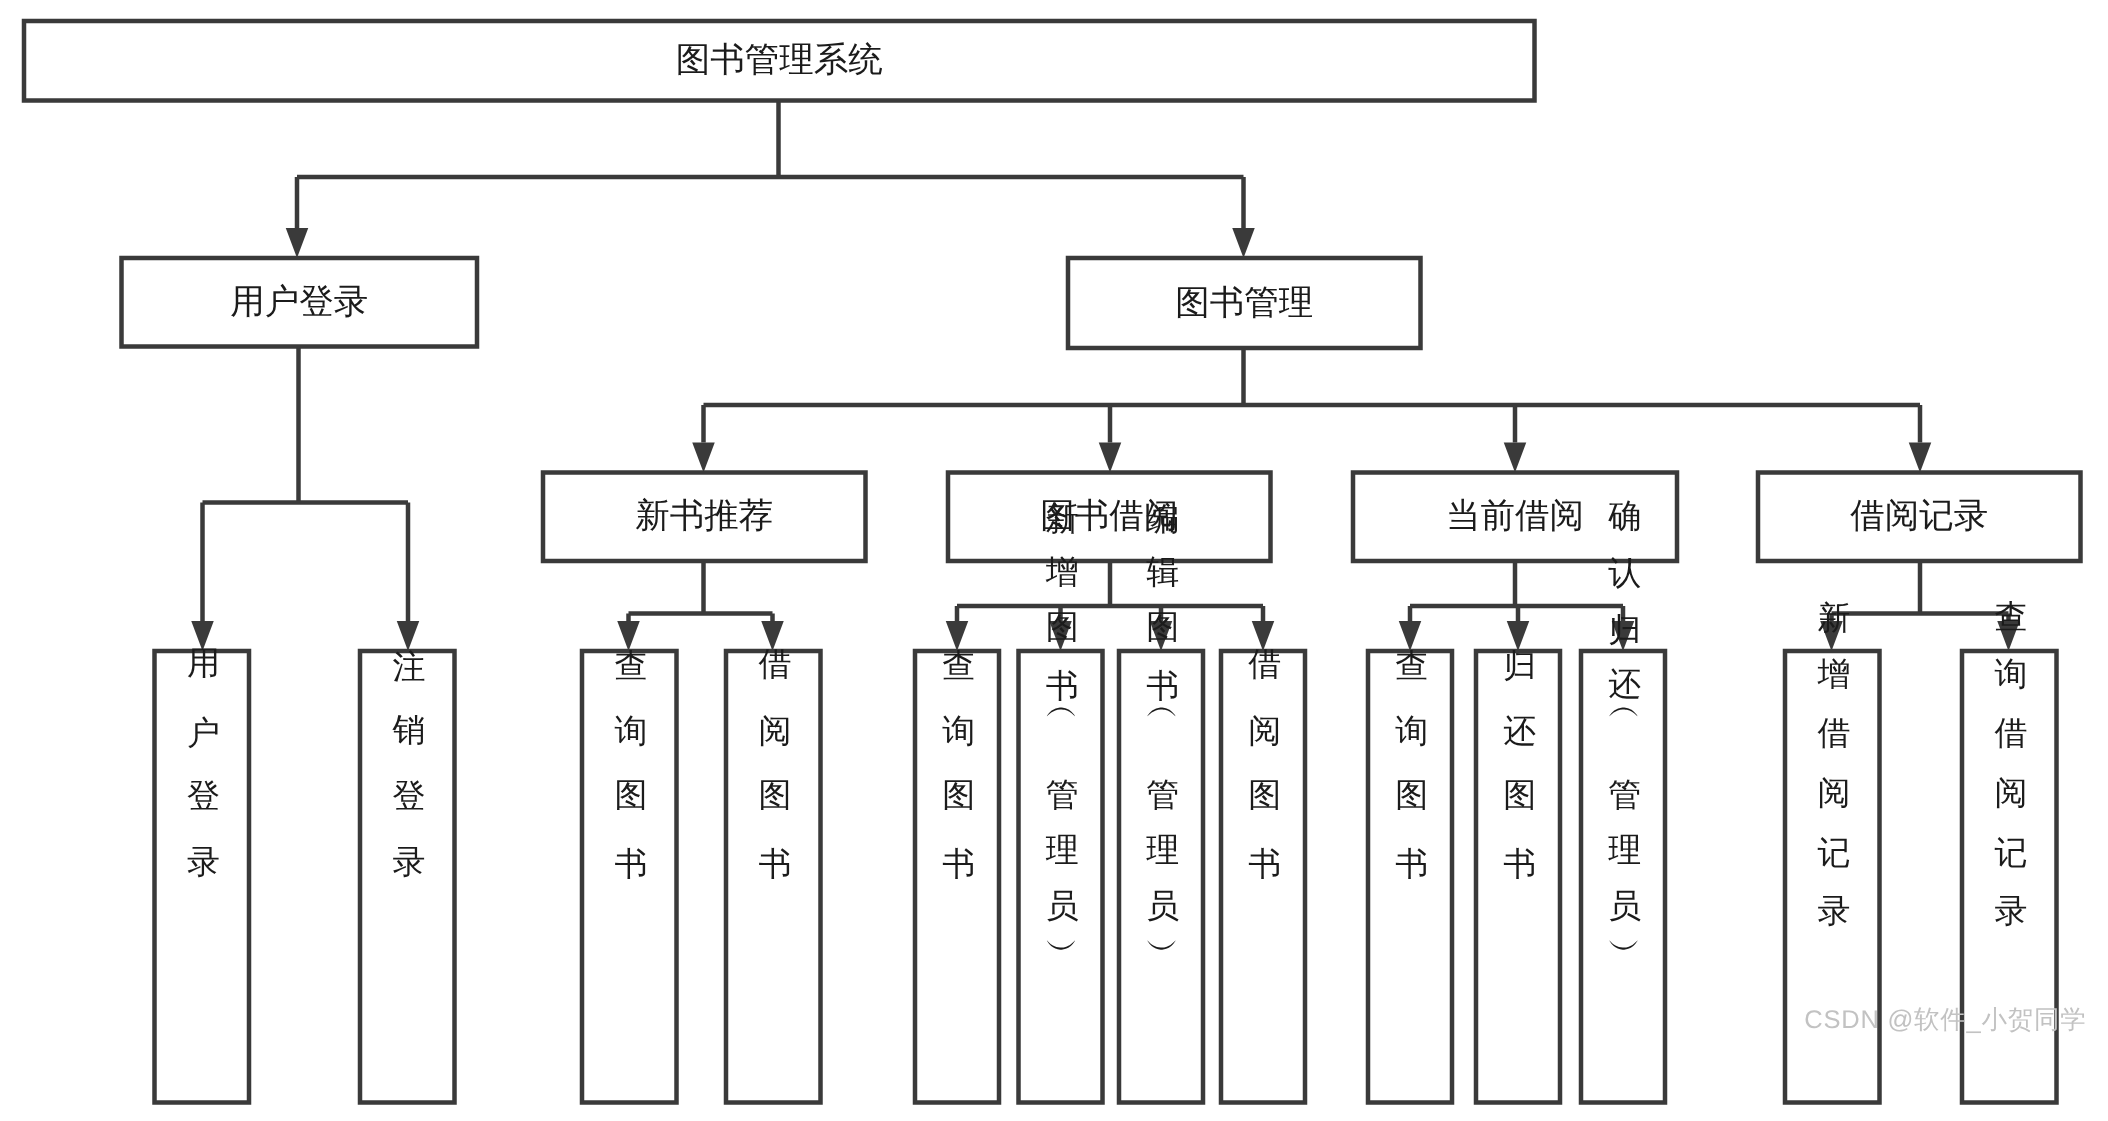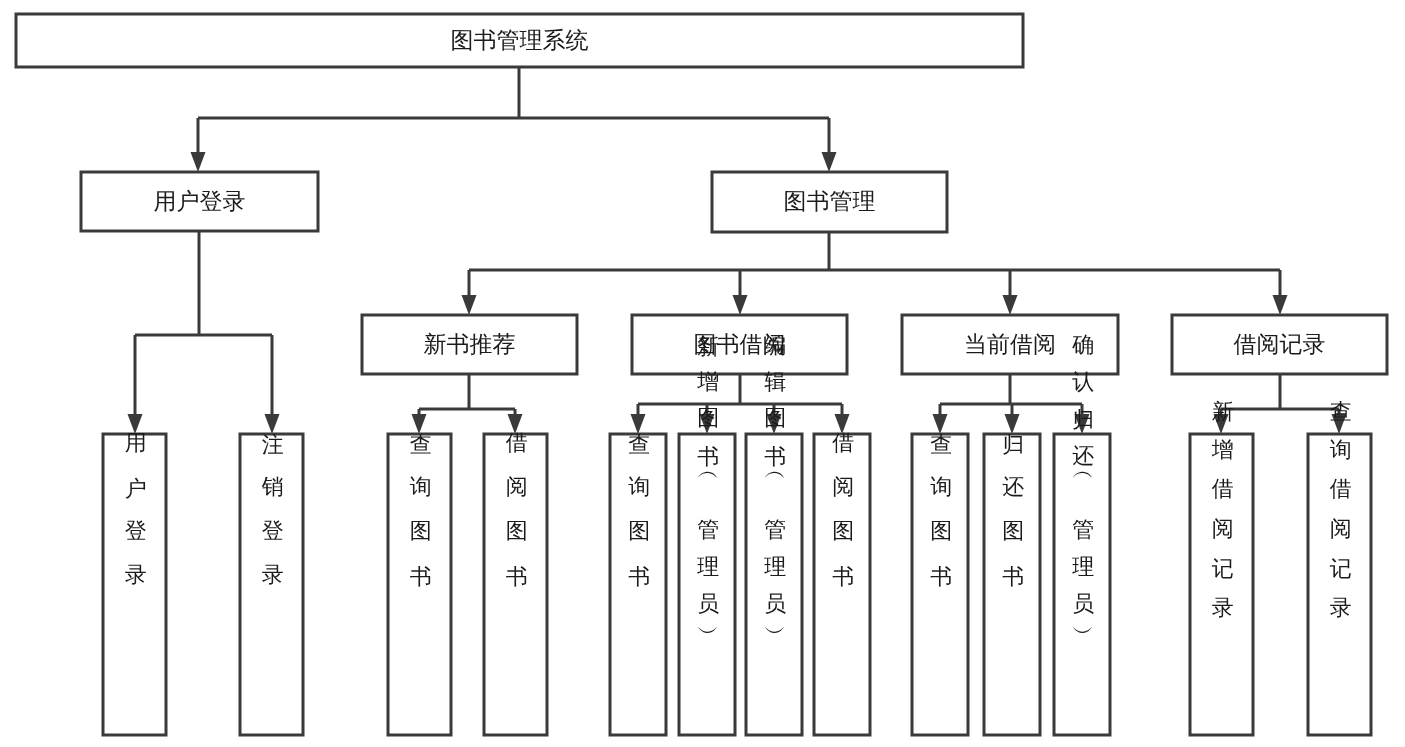--- a/index.html
+++ b/index.html
@@ -215,13 +215,14 @@
       </g>
       <g>
         <rect x="1190" y="434" width="63" height="301" class="node-rect"></rect>
         <text class="node-label-v" x="1221.5" y="480.5" writing-mode="tb" textLength="198" lengthAdjust="spacing">新增借阅记录</text>
       </g>
       <g>
         <rect x="1308" y="434" width="63" height="301" class="node-rect"></rect>
         <text class="node-label-v" x="1339.5" y="480.5" writing-mode="tb" textLength="198" lengthAdjust="spacing">查询借阅记录</text>
       </g>
     </svg>
+  <div class="watermark">CSDN @软件_小贺同学</div>
 </div>
 
 </body></html>

